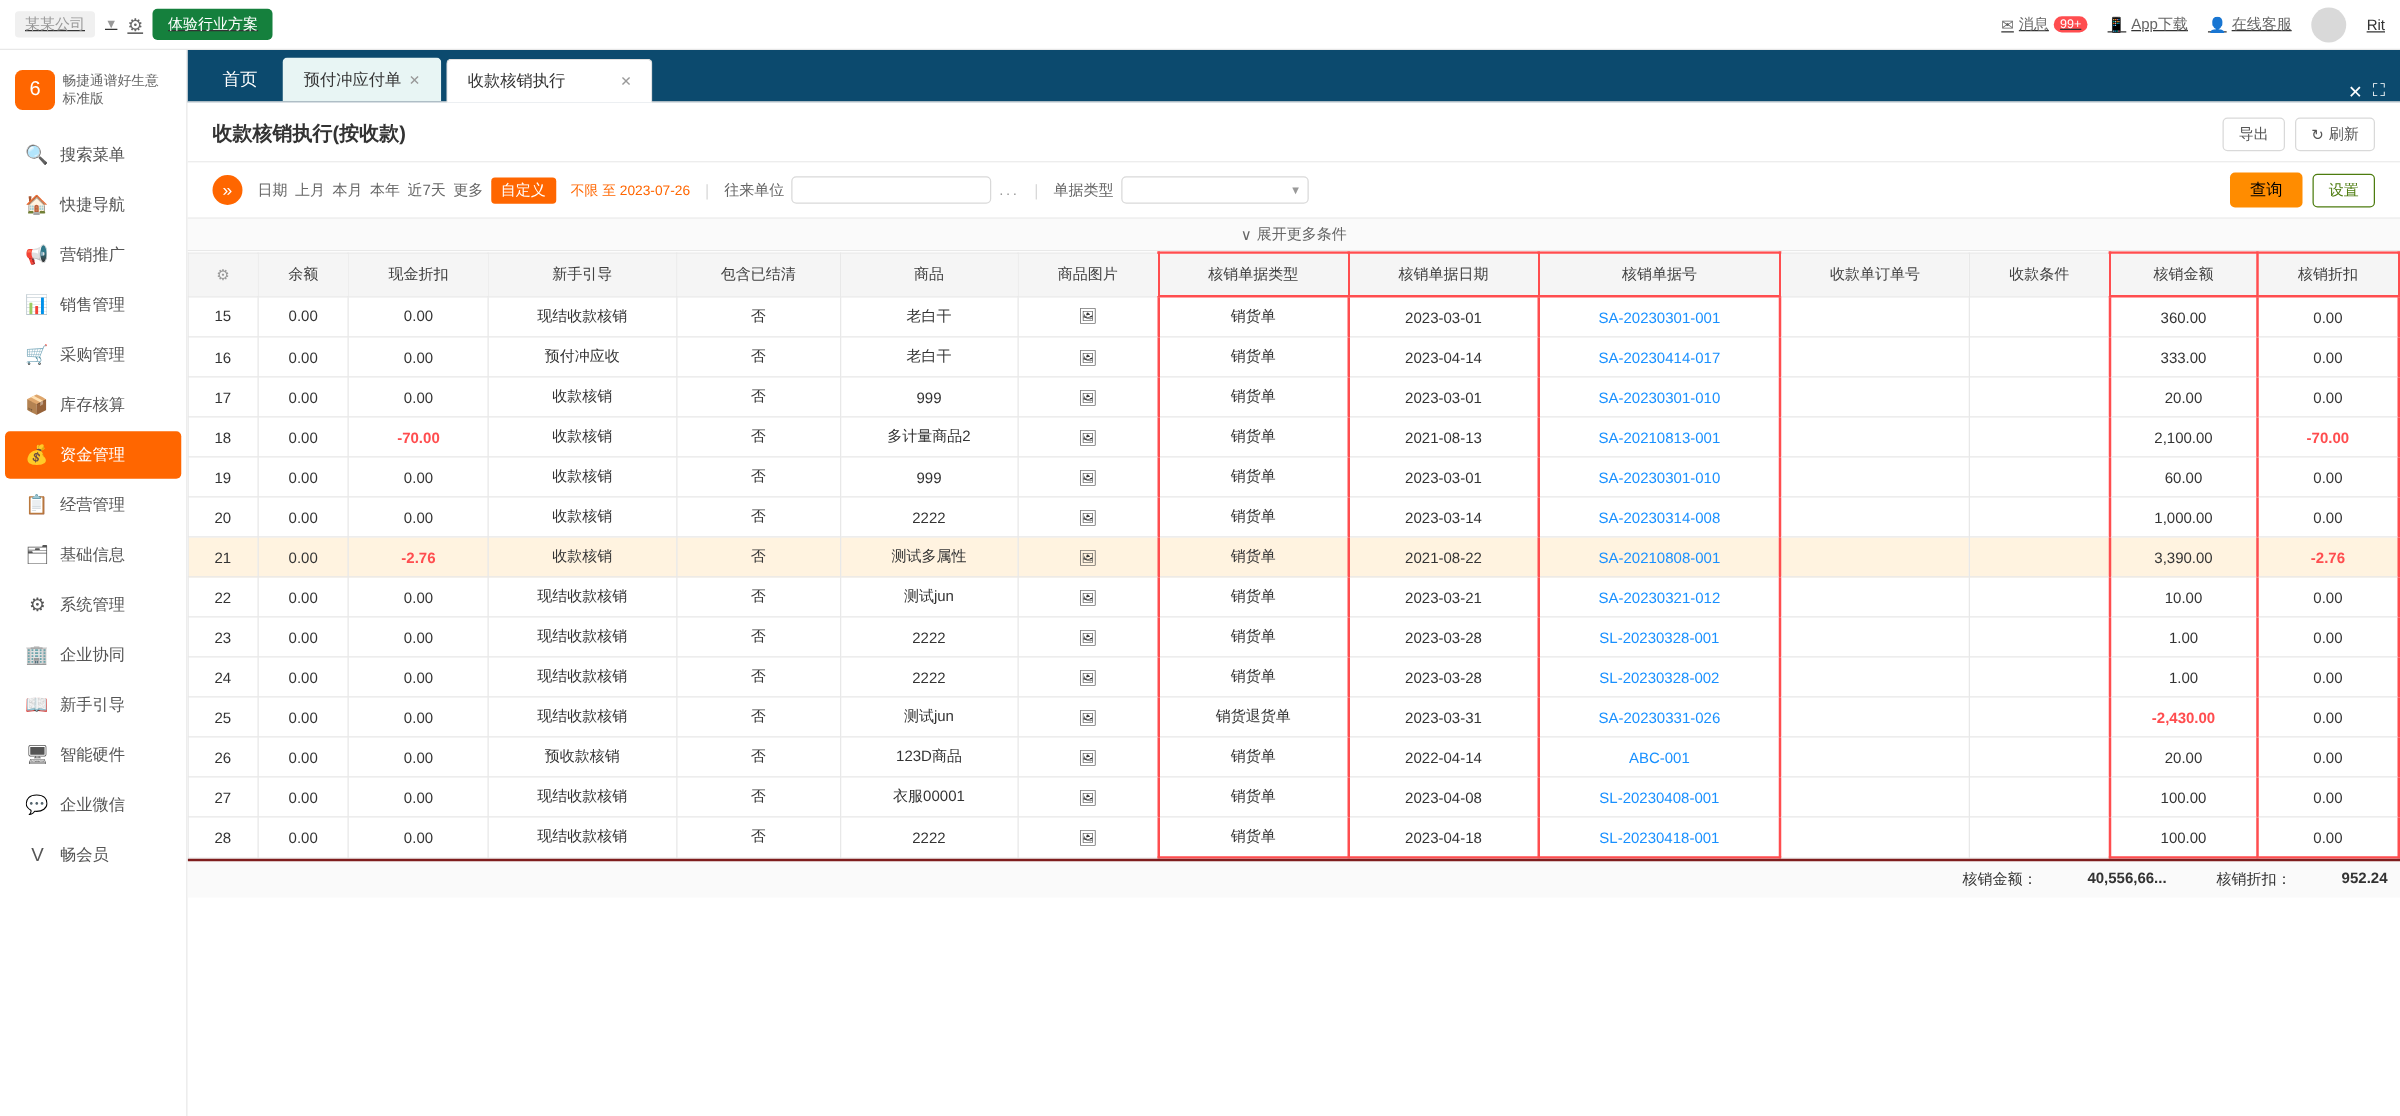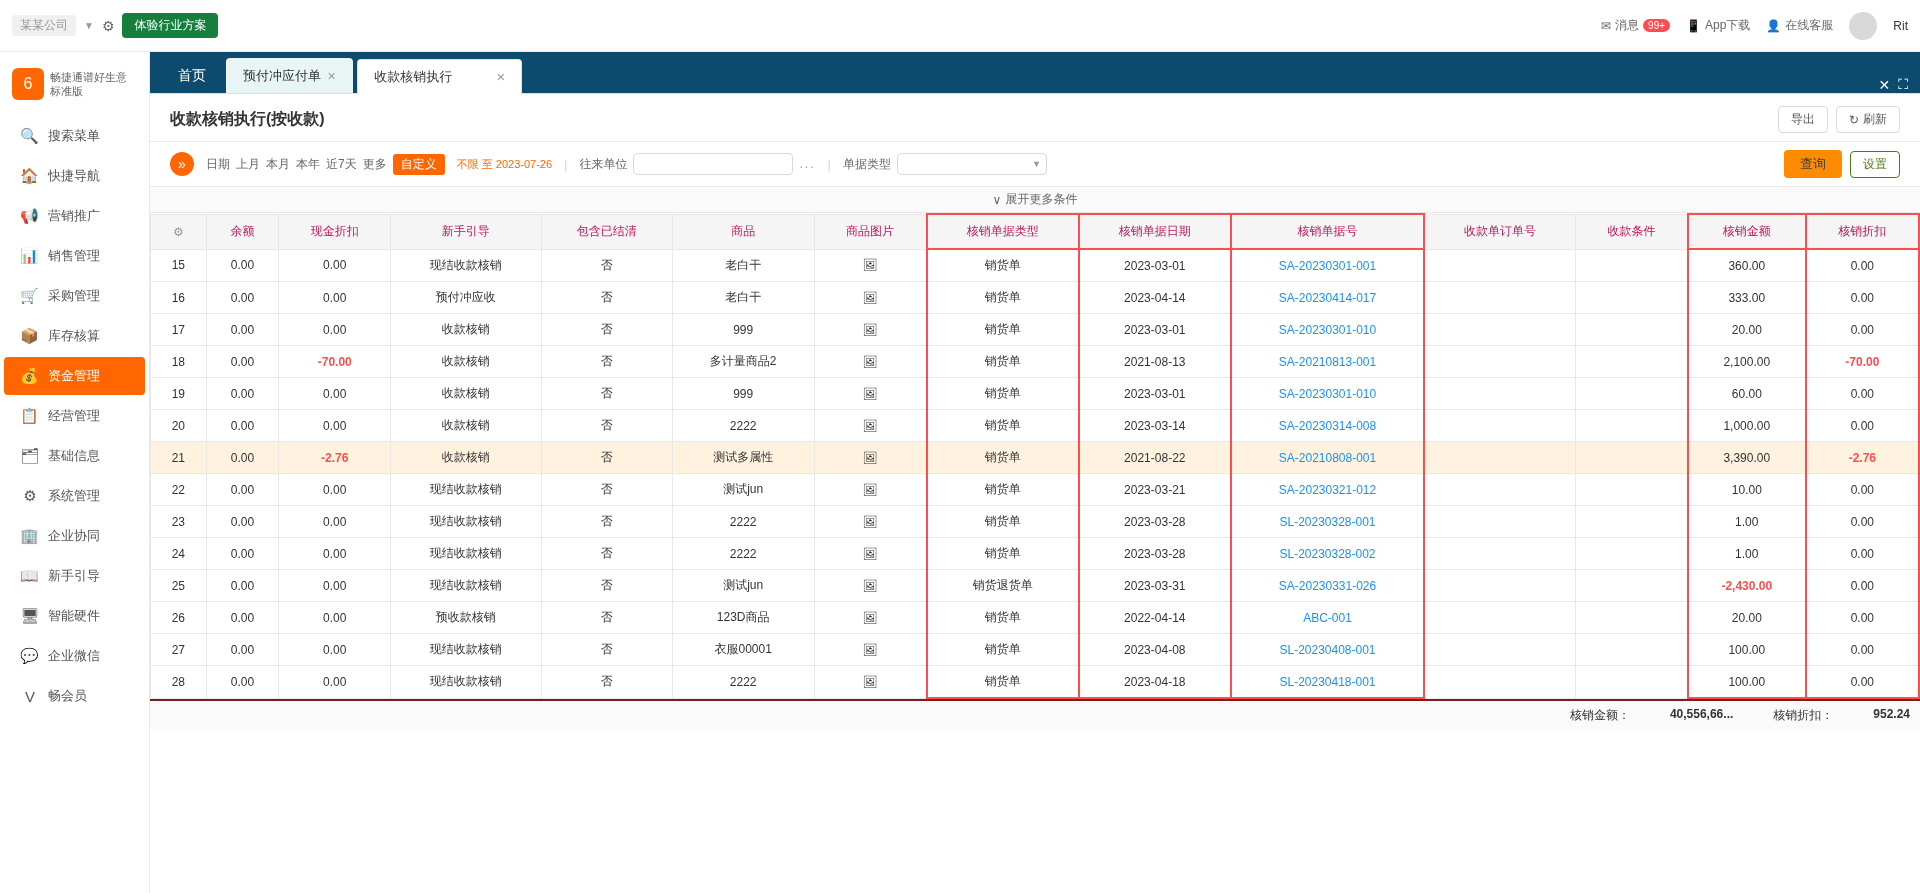--- a/index.html
+++ b/index.html
@@ -1,26 +1,27 @@
 <!DOCTYPE html>
 <html><head>
   <meta charset="utf-8">
   <style>
     * { box-sizing: border-box; margin: 0; padding: 0; }
     body { font-family: 'Microsoft YaHei', Arial, sans-serif; font-size: 13px; background: #f5f5f5; color: #333; overflow: hidden; height: 893px; }
 
     
     .top-bar {
-      height: 52px;
+      height: 40px;
       background: #fff;
       border-bottom: 1px solid #e8e8e8;
       display: flex;
       align-items: center;
       padding: 0 12px;
       gap: 8px;
+      text-decoration: underline;
     }
     .top-bar-left { display: flex; align-items: center; gap: 8px; flex: 1; }
     .company-name { color: #999; font-size: 12px; background: #f0f0f0; padding: 2px 8px; border-radius: 3px; }
     .dropdown-arrow { color: #999; font-size: 10px; }
     .gear-icon { color: #666; font-size: 14px; cursor: pointer; }
     .industry-btn {
       background: #15803d;
       color: #fff;
       border: none;
       padding: 4px 12px;
@@ -174,21 +175,21 @@
       border-radius: 4px;
       padding: 3px 24px 3px 8px;
       font-size: 12px;
       color: #333;
       background: #fff;
       appearance: none;
       width: 150px;
     }
     .search-btn {
       background: #ff8c00;
-      color: #404040;
+      color: #000000;
       border: none;
       padding: 5px 16px;
       border-radius: 4px;
       cursor: pointer;
       font-size: 13px;
     }
     .setting-btn {
       background: #fff;
       color: #4d7c0f;
       border: 1px solid #4d7c0f;
@@ -225,21 +226,21 @@
     table {
       width: 100%;
       border-collapse: collapse;
       font-size: 12px;
     }
     thead th {
       background: #f5f5f5;
       border: 1px solid #e8e8e8;
       padding: 8px 10px;
       text-align: center;
-      color: #be185d;
+      color: #404040;
       font-weight: normal;
       white-space: nowrap;
       position: sticky;
       top: 0;
       z-index: 1;
     }
     tbody td {
       border: 1px solid #e8e8e8;
       padding: 7px 10px;
       text-align: center;

